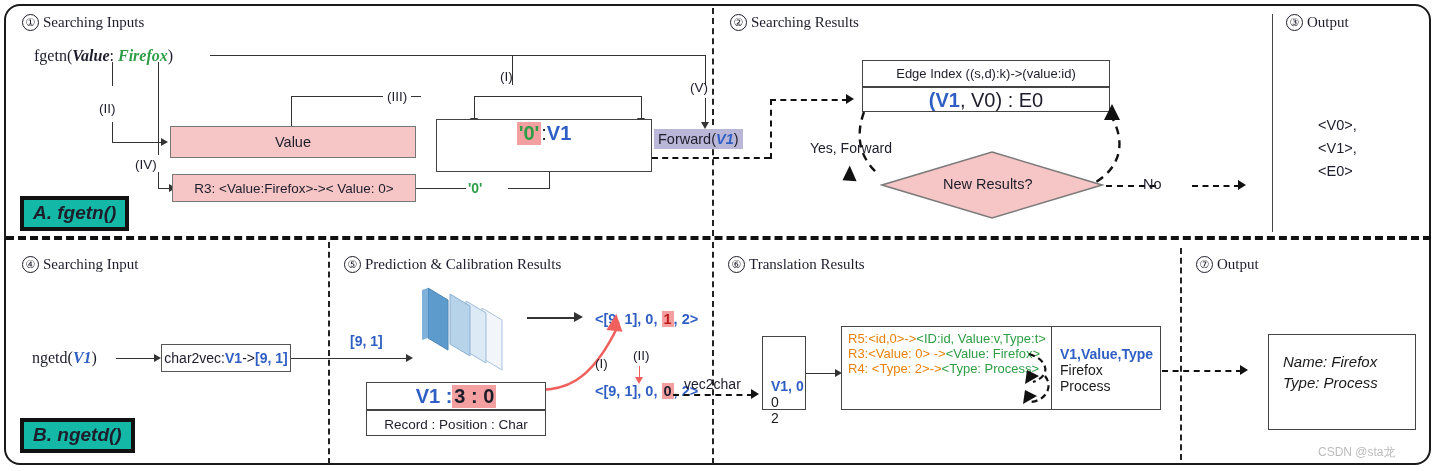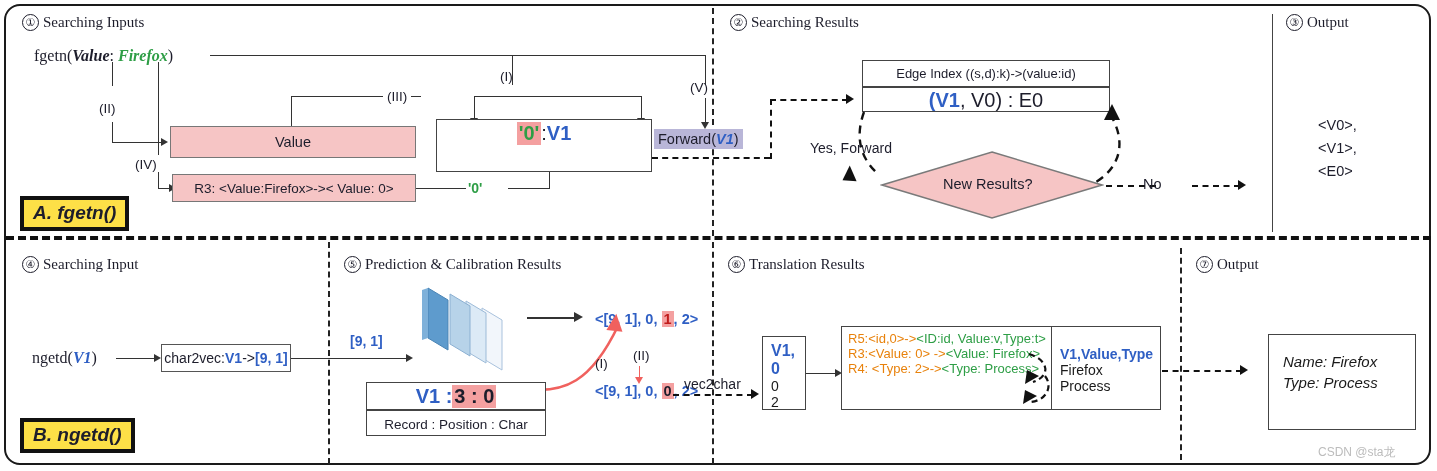--- a/index.html
+++ b/index.html
@@ -16,21 +16,21 @@
     border-top:4px dashed #111;}
 
   
   .sec-head{position:absolute;font-family:"Liberation Serif",serif;
     font-size:15px;color:#1d1d2b;white-space:nowrap;}
   .circnum{display:inline-block;border:1.2px solid #1d1d2b;border-radius:50%;
     width:15px;height:15px;line-height:14px;text-align:center;font-size:11px;
     margin-right:4px;vertical-align:1px;}
 
   
-  .role-badge{position:absolute;border:4px solid #111;background:#fde047;
+  .role-badge{position:absolute;border:4px solid #111;background:#14b8a6;
     padding:2px 9px 3px 9px;font-style:italic;font-weight:bold;font-size:19px;
     color:#1d1d2b;white-space:nowrap;}
 
   
   .pinkbox{position:absolute;background:#f6c5c5;border:1.4px solid #777;
     box-sizing:border-box;display:flex;align-items:center;justify-content:center;
     font-size:14.5px;color:#1d1d2b;white-space:nowrap;}
   .whitebox{position:absolute;background:#fff;border:1.5px solid #555;
     box-sizing:border-box;display:flex;align-items:center;justify-content:center;
     font-size:14px;color:#1d1d2b;white-space:nowrap;}
@@ -251,21 +251,21 @@
       <span class="hl-pink" style="font-weight:bold;color:#1d1d2b;">3 : 0</span>
   </div>
   <div class="r" style="height:26px;font-size:13.5px;">Record : Position : Char</div>
 </div>
 
 <div class="lbl" style="left:684px;top:376px;font-size:14px;">vec2char</div>
 <div class="hline-d" style="left:673px;top:394px;width:80px;"></div>
 <div class="arrow rd" style="left:751px;top:389px;"></div>
 
 <div class="tbl" style="left:762px;top:336px;width:44px;height:74px;padding:5px 0 0 8px;box-sizing:border-box;">
-  <div style="font-size:16px;" class="blue">V1, 0</div>
+  <div style="font-size:14px;margin-top:36px;" class="blue">V1, 0</div>
   <div style="font-size:14px;">0</div>
   <div style="font-size:14px;">2</div>
 </div>
 <div class="hline" style="left:806px;top:373px;width:32px;"></div>
 <div class="arrow r" style="left:835px;top:369px;"></div>
 
 <div class="tbl" style="left:841px;top:326px;width:320px;height:84px;padding:4px 0 0 6px;box-sizing:border-box;">
   <div style="font-size:13px;white-space:nowrap;">
     <span class="orange">R5:&lt;id,0&gt;-&gt;</span><span class="grn2">&lt;ID:id, Value:v,Type:t&gt;</span>
   </div>

